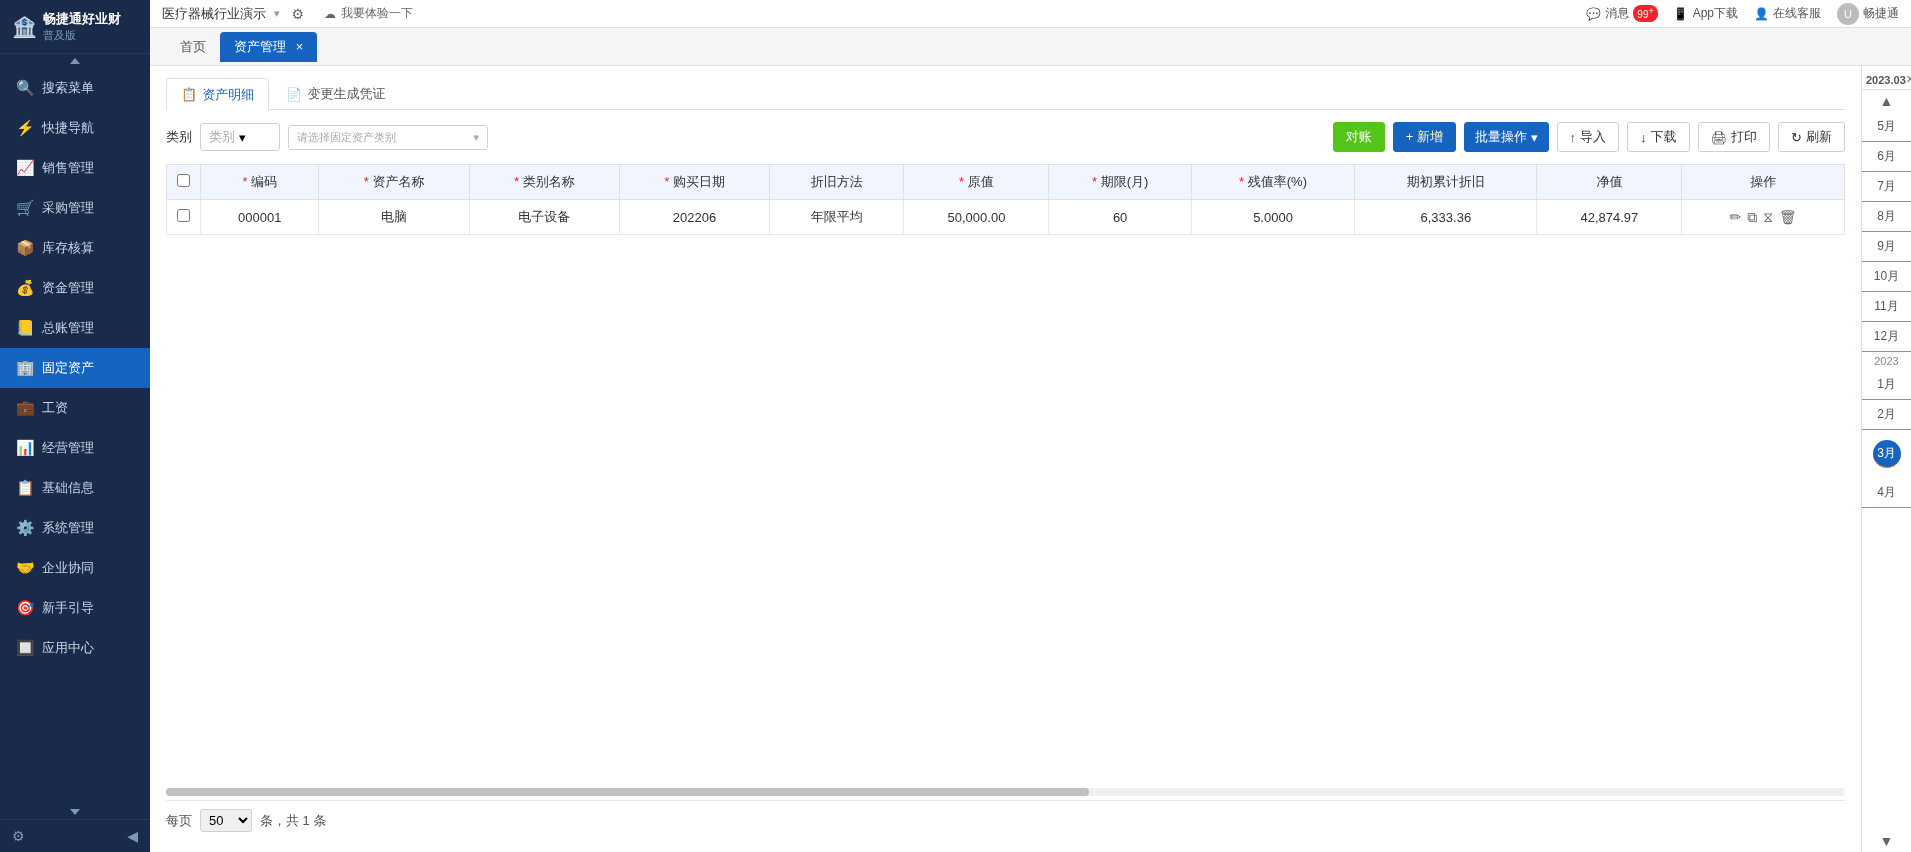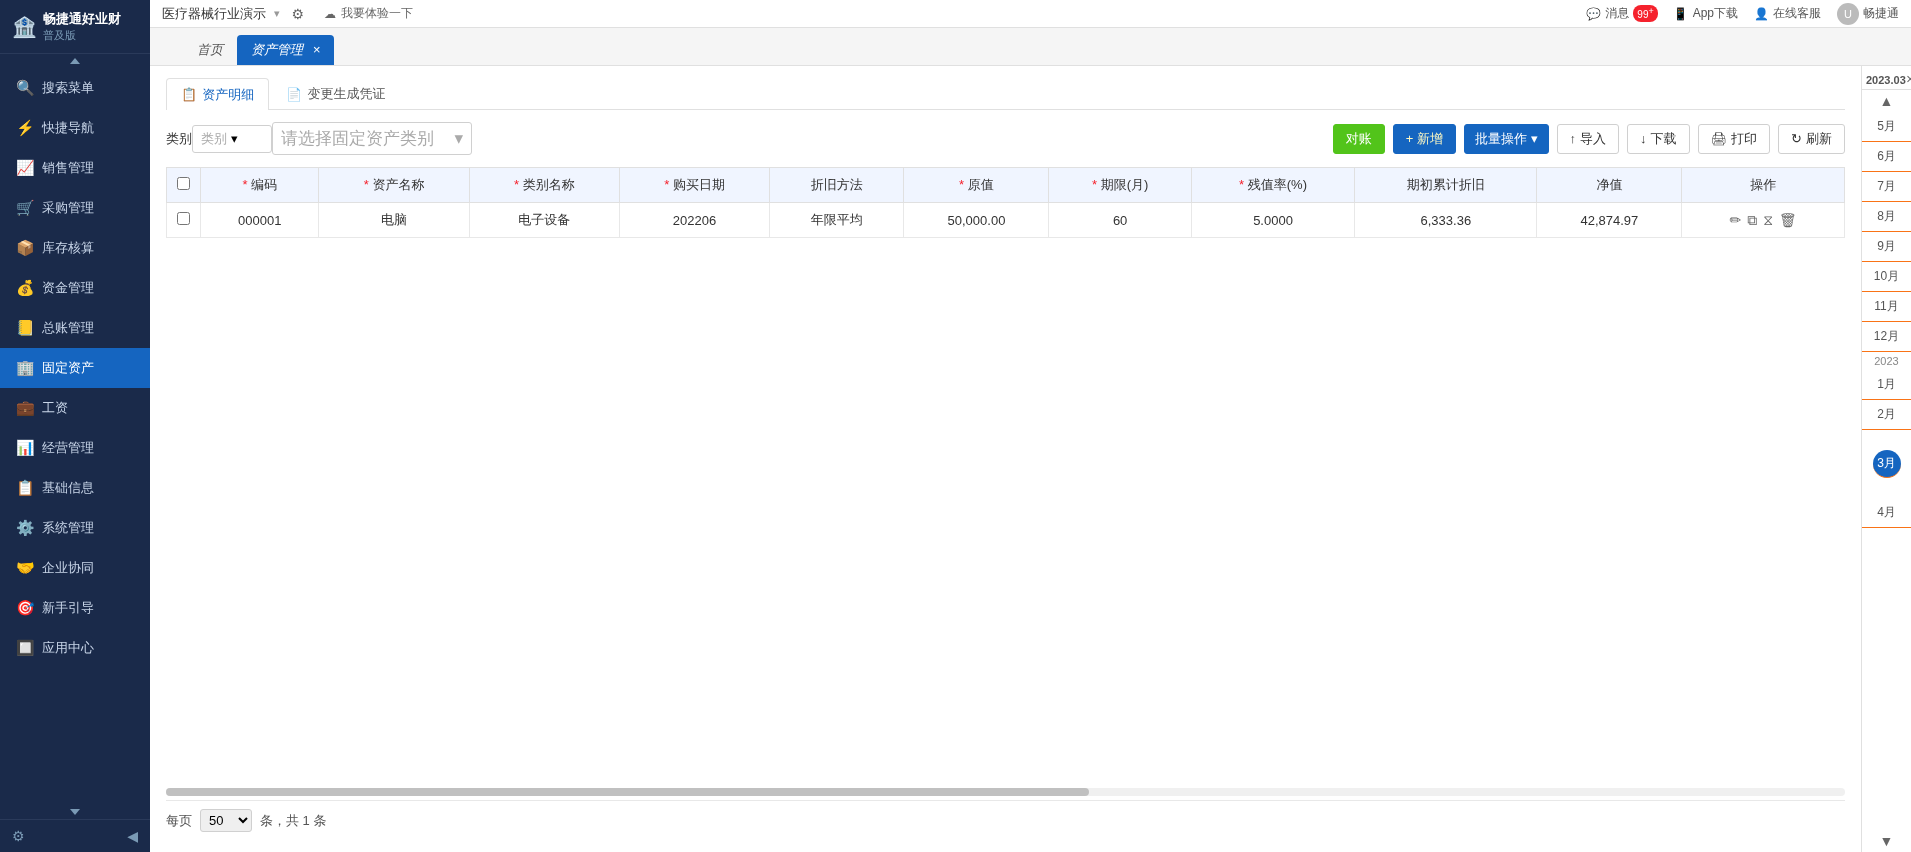--- a/index.html
+++ b/index.html
@@ -97,24 +97,23 @@
       min-width: 16px;
       text-align: center;
     }
     .badge-plus { font-size: 9px; vertical-align: super; }
 
     
     .tabbar {
       background: #f5f5f5;
       height: 38px;
       display: flex;
-      align-items: flex-end;
-      padding: 0 33px;
+      align-items: center;
+      padding: 0 16px;
       border-bottom: 1px solid #e0e0e0;
-      font-style: italic;
     }
     .tab {
       padding: 6px 14px;
       font-size: 13px;
       cursor: pointer;
       border-radius: 4px 4px 0 0;
       color: #555;
     }
     .tab.active {
       background: #1565c0;
@@ -187,39 +186,39 @@
     }
     .btn-primary { background: #1565c0; color: #fef9c3; border-color: #1565c0; }
     .btn-green { background: #52c41a; color: #fff; border-color: #52c41a; }
     .btn-outline { background: #fff; color: #333; }
     .btn-batch {
       background: #1565c0;
       color: #fff;
       border-color: #1565c0;
       padding: 5px 10px;
     }
-    .filter-row { display: flex; align-items: center; gap: 0; }
+    .filter-row { display: flex; align-items: center; gap: 8px; }
     .filter-label { font-size: 13px; color: #333; }
     .filter-select {
       display: flex;
       align-items: center;
       gap: 4px;
       border: 1px solid #d0d0d0;
       border-radius: 3px;
       padding: 4px 8px;
       font-size: 13px;
       background: #fff;
       cursor: pointer;
       min-width: 80px;
     }
     .filter-select-placeholder {
       border: 1px solid #d0d0d0;
       border-radius: 3px;
       padding: 4px 8px;
-      font-size: 17px;
+      font-size: 11px;
       color: #aaa;
       background: #fff;
       cursor: pointer;
       min-width: 200px;
       display: flex;
       align-items: center;
       justify-content: space-between;
     }
 
     
@@ -308,21 +307,21 @@
       color: #555;
       cursor: pointer;
       border-bottom: 1px solid #f97316;
     }
     .month-item.active {
       background: #1565c0;
       color: #fff;
       border-radius: 50%;
       width: 28px;
       height: 28px;
-      margin: 20px auto;
+      margin: 10px auto;
       padding: 0;
     }
     .year-label {
       font-size: 11px;
       color: #888;
       text-align: center;
       padding: 3px 0;
     }
     .panel-nav-btn {
       cursor: pointer;

